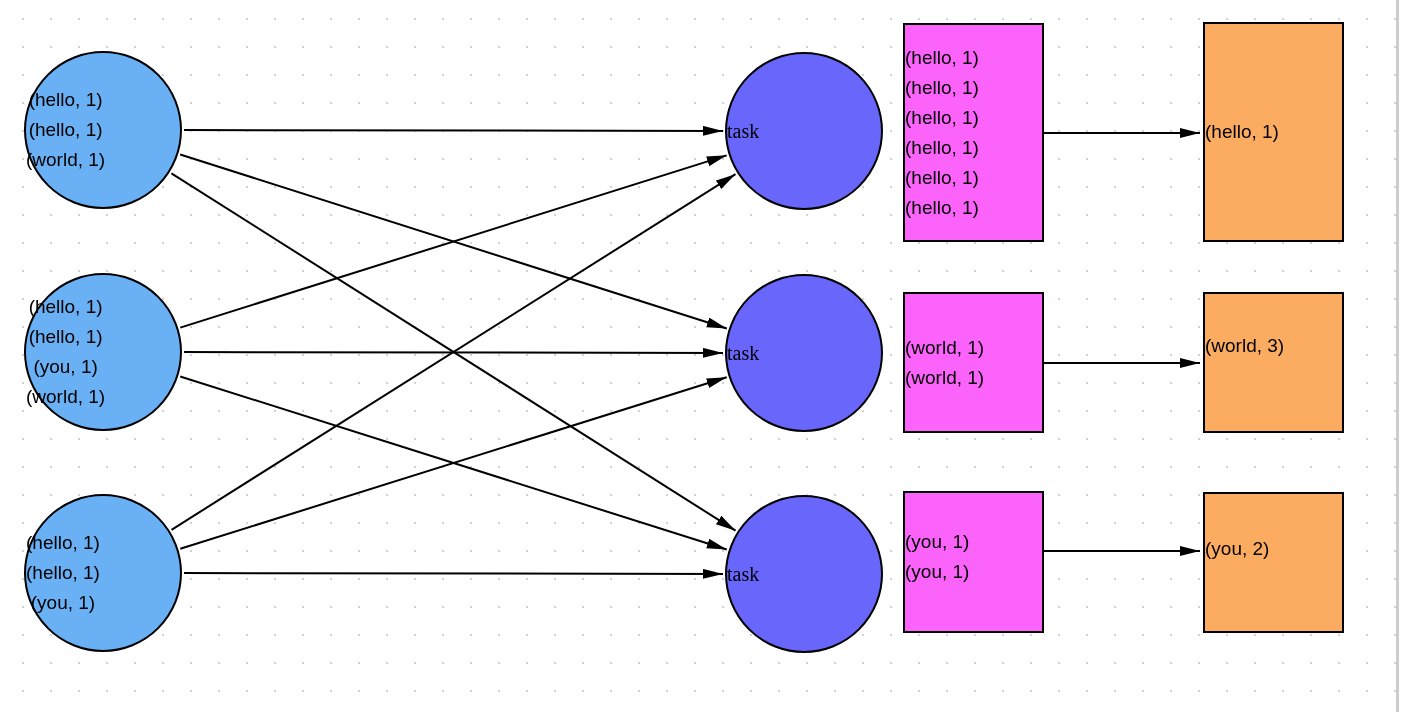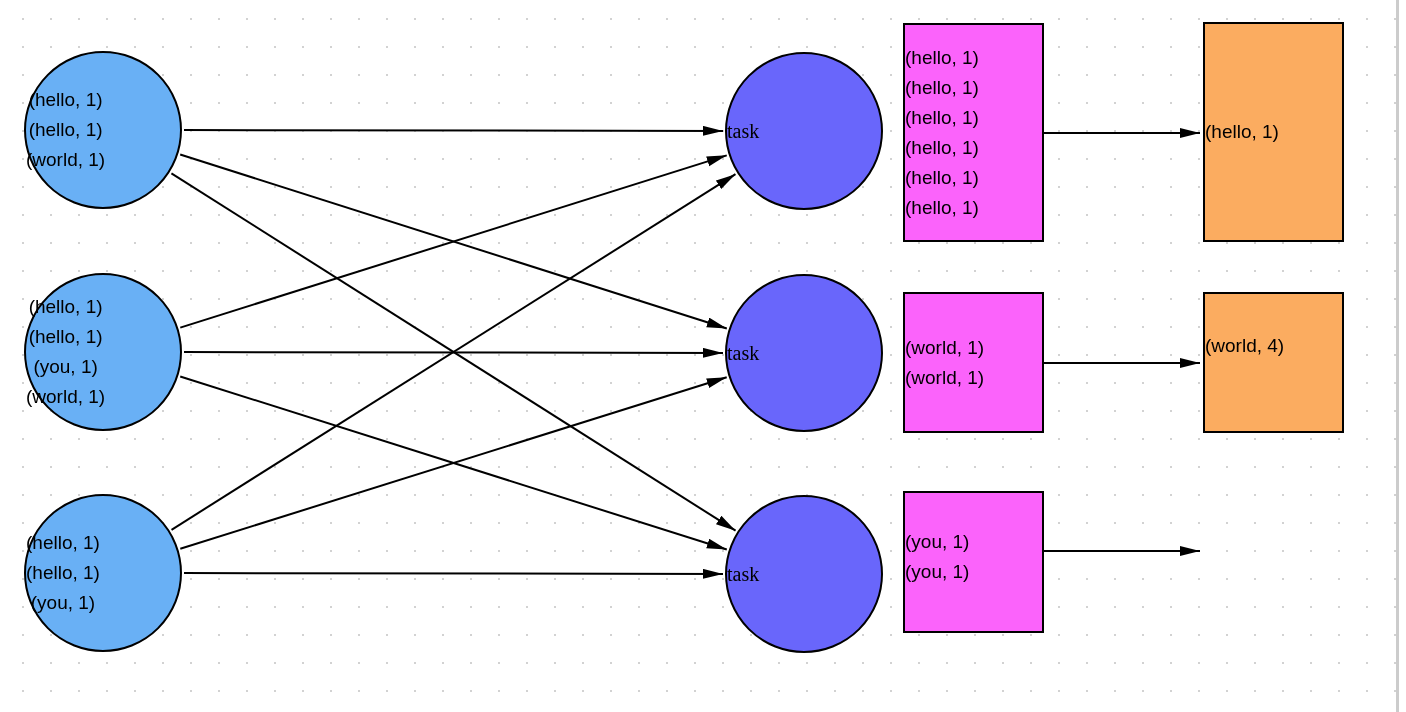--- a/index.html
+++ b/index.html
@@ -121,17 +121,20 @@
     <div class="pairs">
       <span>(you, 1)</span>
       <span>(you, 1)</span>
     </div>
   </div>
 
   <div class="node boxnode output" id="output0">
     <span>(hello, 1)</span>
   </div>
   <div class="node boxnode output raise-a" id="output1">
-    <span>(world, 4)</span>
+    <span>(world, 3)</span>
+  </div>
+  <div class="node boxnode output raise-b" id="output2">
+    <span>(you, 2)</span>
   </div>
 
   <div class="window-edge"></div>
 </div>
 
 </body></html>

